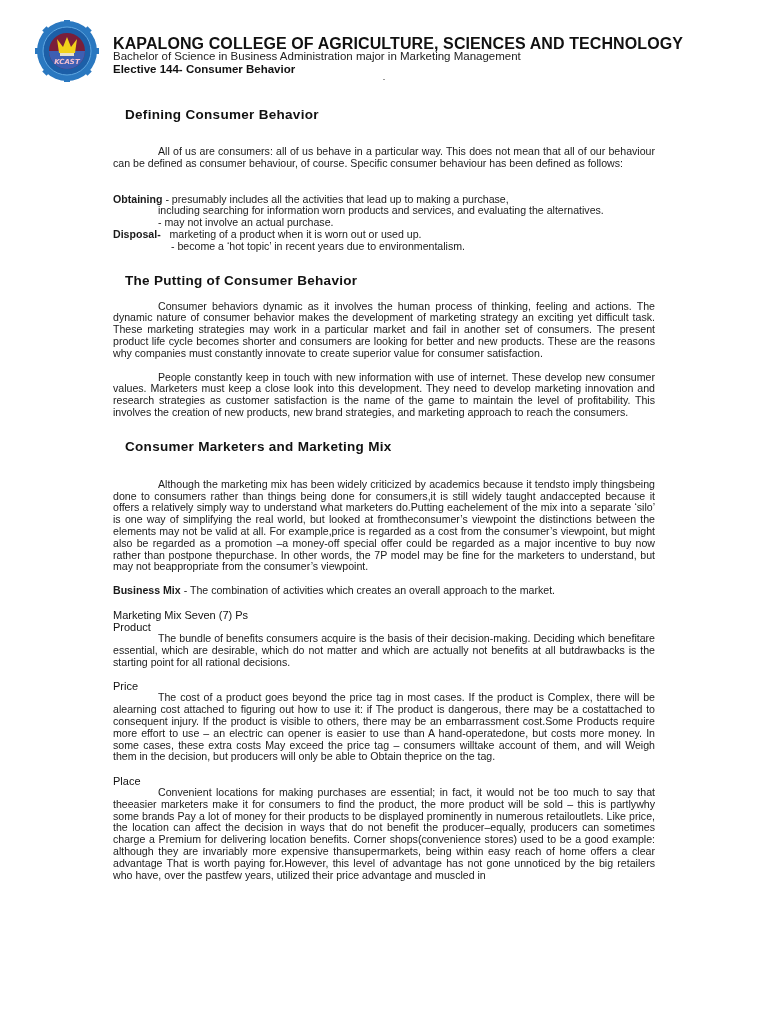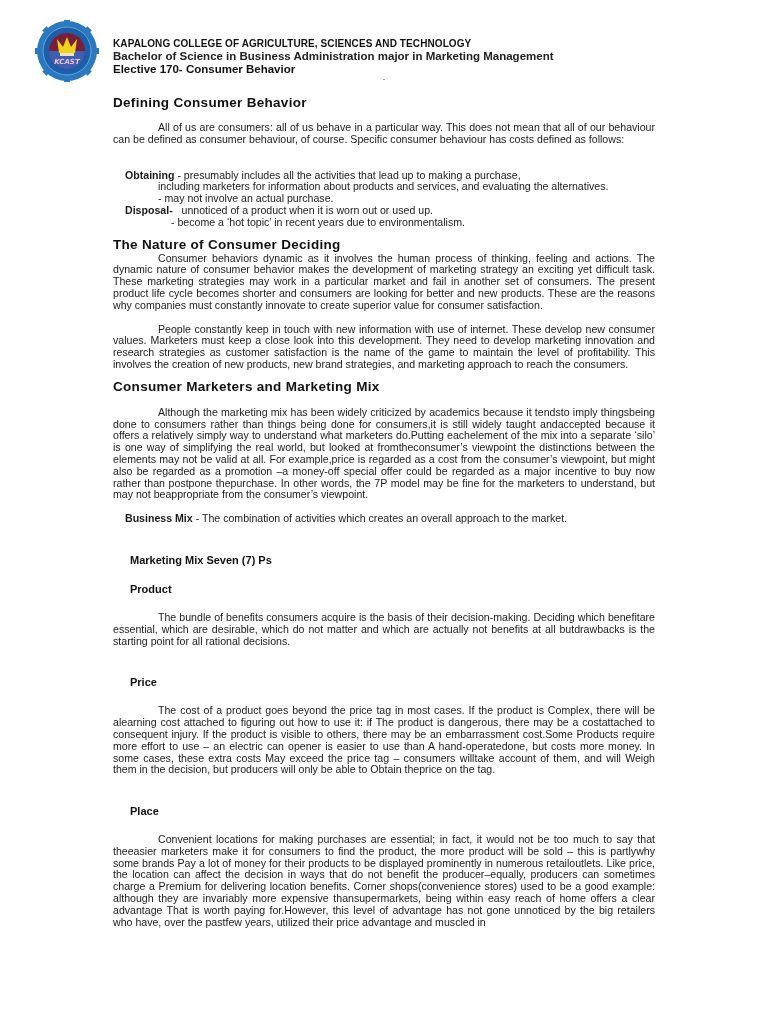--- a/index.html
+++ b/index.html
@@ -1,29 +1,29 @@
 <!DOCTYPE html>
 <html><head>
   <meta charset="utf-8">
   <style>
     html, body { margin: 0; padding: 0; background: #ffffff; }
     body { width: 768px; height: 1024px; position: relative; overflow: hidden; color: #111; font-family: "Liberation Sans", sans-serif; }
     .logo { position: absolute; left: 31px; top: 20px; width: 72px; height: 62px; font-style: italic; }
     .header { position: absolute; left: 113px; top: 37px; }
-    .header .college { font-size: 10px; font-weight: bold; letter-spacing: 0.1px; line-height: 13px; color: #111; }
-    .header .program { font-size: 11.5px; line-height: 12.5px; color: #222; font-weight: bold; }
+    .header .college { font-size: 16px; font-weight: bold; letter-spacing: 0.1px; line-height: 13px; color: #111; }
+    .header .program { font-size: 11.5px; line-height: 12.5px; color: #222; }
     .header .course { font-size: 11.5px; font-weight: bold; line-height: 12.5px; color: #111; }
     .content { position: absolute; left: 113px; top: 95px; width: 542px; }
-    h2 { font-size: 13.5px; font-weight: bold; margin: 0; line-height: 16px; letter-spacing: 0.3px; }
+    h2 { font-size: 13.5px; font-weight: bold; margin: 12px; line-height: 16px; letter-spacing: 0.3px; }
     p { margin: 0; font-size: 10.6px; line-height: 11.8px; text-align: justify; color: #1a1a1a; }
     .indent { text-indent: 45px; }
     .gap-s { height: 11px; }
     .gap-m { height: 12px; }
-    .term { font-weight: bold; margin-left: 12px; }
-    .sub-h { font-size: 11px; font-weight: bold; line-height: 12px; margin: 17px; }
+    .term { font-weight: bold; }
+    .sub-h { font-size: 11px; font-weight: normal; line-height: 12px; margin: 0; }
     .hang { padding-left: 45px; }
     .hang2 { padding-left: 58px; }
     .dot { position: absolute; left: 383px; top: 79px; width: 2px; height: 1px; background: #999; }
   </style>
 </head>
 <body>
 
 <div class="logo">
   <svg width="72" height="62" viewBox="0 0 72 62">
     <g transform="translate(36,31)">
@@ -44,40 +44,40 @@
       <path d="M-10,-12 L-4,-4 L0,-14 L4,-4 L10,-12 L8,2 L-8,2 Z" fill="#f2d21a"></path>
       <rect x="-7" y="2" width="14" height="3" fill="#e8e2c8"></rect>
       <text x="0" y="13" font-size="7" text-anchor="middle" fill="#f2c0d0" font-family="DejaVu Sans, sans-serif" font-weight="bold">KCAST</text>
     </g>
   </svg>
 </div>
 
 <div class="header">
   <div class="college">KAPALONG COLLEGE OF AGRICULTURE, SCIENCES AND TECHNOLOGY</div>
   <div class="program">Bachelor of Science in Business Administration major in Marketing Management</div>
-  <div class="course">Elective 170- Consumer Behavior</div>
+  <div class="course">Elective 144- Consumer Behavior</div>
 </div>
 
 <div class="dot"></div>
 
 <div class="content">
 
   <h2>Defining Consumer Behavior</h2>
   <div class="gap-s"></div>
-  <p class="indent">All of us are consumers: all of us behave in a particular way. This does not mean that all of our behaviour can be defined as consumer behaviour, of course. Specific consumer behaviour has costs defined as follows:</p>
+  <p class="indent">All of us are consumers: all of us behave in a particular way. This does not mean that all of our behaviour can be defined as consumer behaviour, of course. Specific consumer behaviour has been defined as follows:</p>
   <div class="gap-m"></div>
   <div class="gap-m"></div>
   <p><span class="term">Obtaining</span><span> - presumably includes all the activities that lead up to making a purchase,</span></p>
-  <p class="hang">including marketers for information about products and services, and evaluating the alternatives.</p>
+  <p class="hang">including searching for information worn products and services, and evaluating the alternatives.</p>
   <p class="hang">- may not involve an actual purchase.</p>
-  <p><span class="term">Disposal-</span><span style="white-space:pre">   unnoticed of a product when it is worn out or used up.</span></p>
+  <p><span class="term">Disposal-</span><span style="white-space:pre">   marketing of a product when it is worn out or used up.</span></p>
   <p class="hang2">- become a ‘hot topic’ in recent years due to environmentalism.</p>
 
   <div style="height:8px"></div>
-  <h2>The Nature of Consumer Deciding</h2>
+  <h2>The Putting of Consumer Behavior</h2>
   <p class="indent">Consumer behaviors dynamic as it involves the human process of thinking, feeling and actions. The dynamic nature of consumer behavior makes the development of marketing strategy an exciting yet difficult task. These marketing strategies may work in a particular market and fail in another set of consumers. The present product life cycle becomes shorter and consumers are looking for better and new products. These are the reasons why companies must constantly innovate to create superior value for consumer satisfaction.</p>
   <div class="gap-m"></div>
   <p class="indent">People constantly keep in touch with new information with use of internet. These develop new consumer values. Marketers must keep a close look into this development. They need to develop marketing innovation and research strategies as customer satisfaction is the name of the game to maintain the level of profitability. This involves the creation of new products, new brand strategies, and marketing approach to reach the consumers.</p>
 
   <div style="height:8px"></div>
   <h2>Consumer Marketers and Marketing Mix</h2>
   <div class="gap-m"></div>
   <p class="indent">Although the marketing mix has been widely criticized by academics because it tendsto imply thingsbeing done to consumers rather than things being done for consumers,it is still widely taught andaccepted because it offers a relatively simply way to understand what marketers do.Putting eachelement of the mix into a separate ‘silo’ is one way of simplifying the real world, but looked at fromtheconsumer’s viewpoint the distinctions between the elements may not be valid at all. For example,price is regarded as a cost from the consumer’s viewpoint, but might also be regarded as a promotion –a money-off special offer could be regarded as a major incentive to buy now rather than postpone thepurchase. In other words, the 7P model may be fine for the marketers to understand, but may not beappropriate from the consumer’s viewpoint.</p>
   <div class="gap-m"></div>
   <p><span class="term">Business Mix</span><span> - The combination of activities which creates an overall approach to the market.</span></p>

